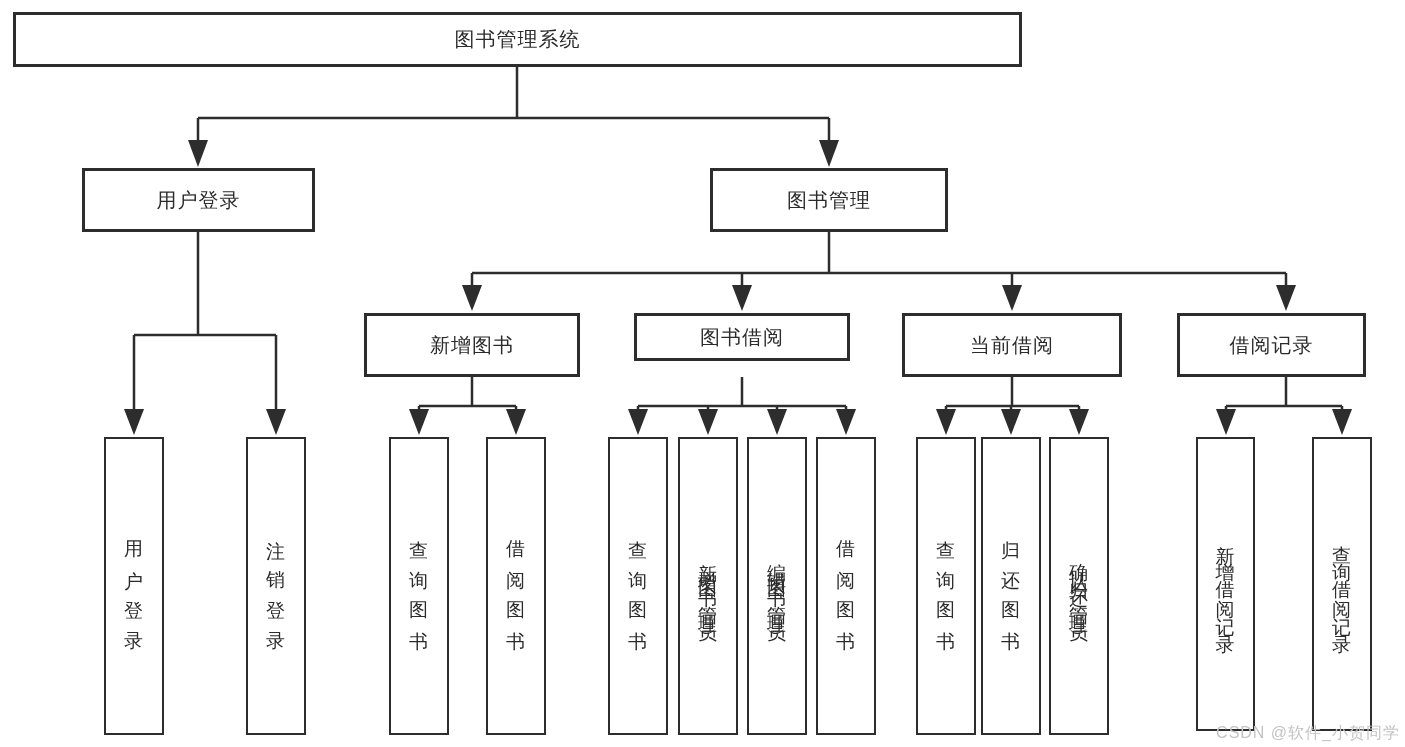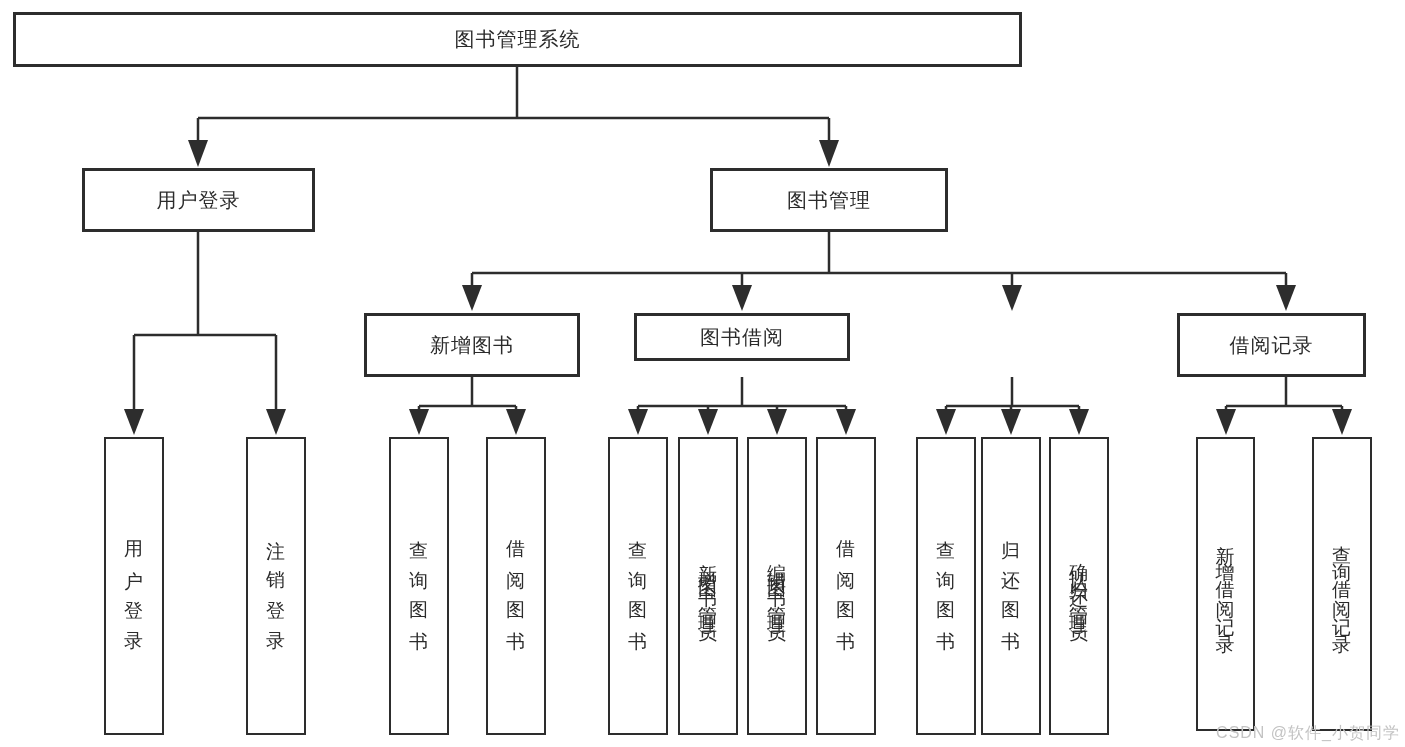--- a/index.html
+++ b/index.html
@@ -72,20 +72,23 @@
   <div class="node" style="left:710px;top:168px;width:238px;height:64px">
     <span class="lbl">图书管理</span>
   </div>
 
   <div class="node" style="left:364px;top:313px;width:216px;height:64px">
     <span class="lbl">新增图书</span>
   </div>
   <div class="node" style="left:634px;top:313px;width:216px;height:48px">
     <span class="lbl">图书借阅</span>
   </div>
+  <div class="node" style="left:902px;top:313px;width:220px;height:64px">
+    <span class="lbl">当前借阅</span>
+  </div>
   <div class="node" style="left:1177px;top:313px;width:189px;height:64px">
     <span class="lbl">借阅记录</span>
   </div>
 
   <div class="node leaf" style="left:104px;top:437px;width:60px;height:298px">
     <span class="lbl" style="letter-spacing: 1.6em;">用户登录</span>
   </div>
   <div class="node leaf" style="left:246px;top:437px;width:60px;height:298px">
     <span class="lbl" style="letter-spacing: 1.6em;">注销登录</span>
   </div>

